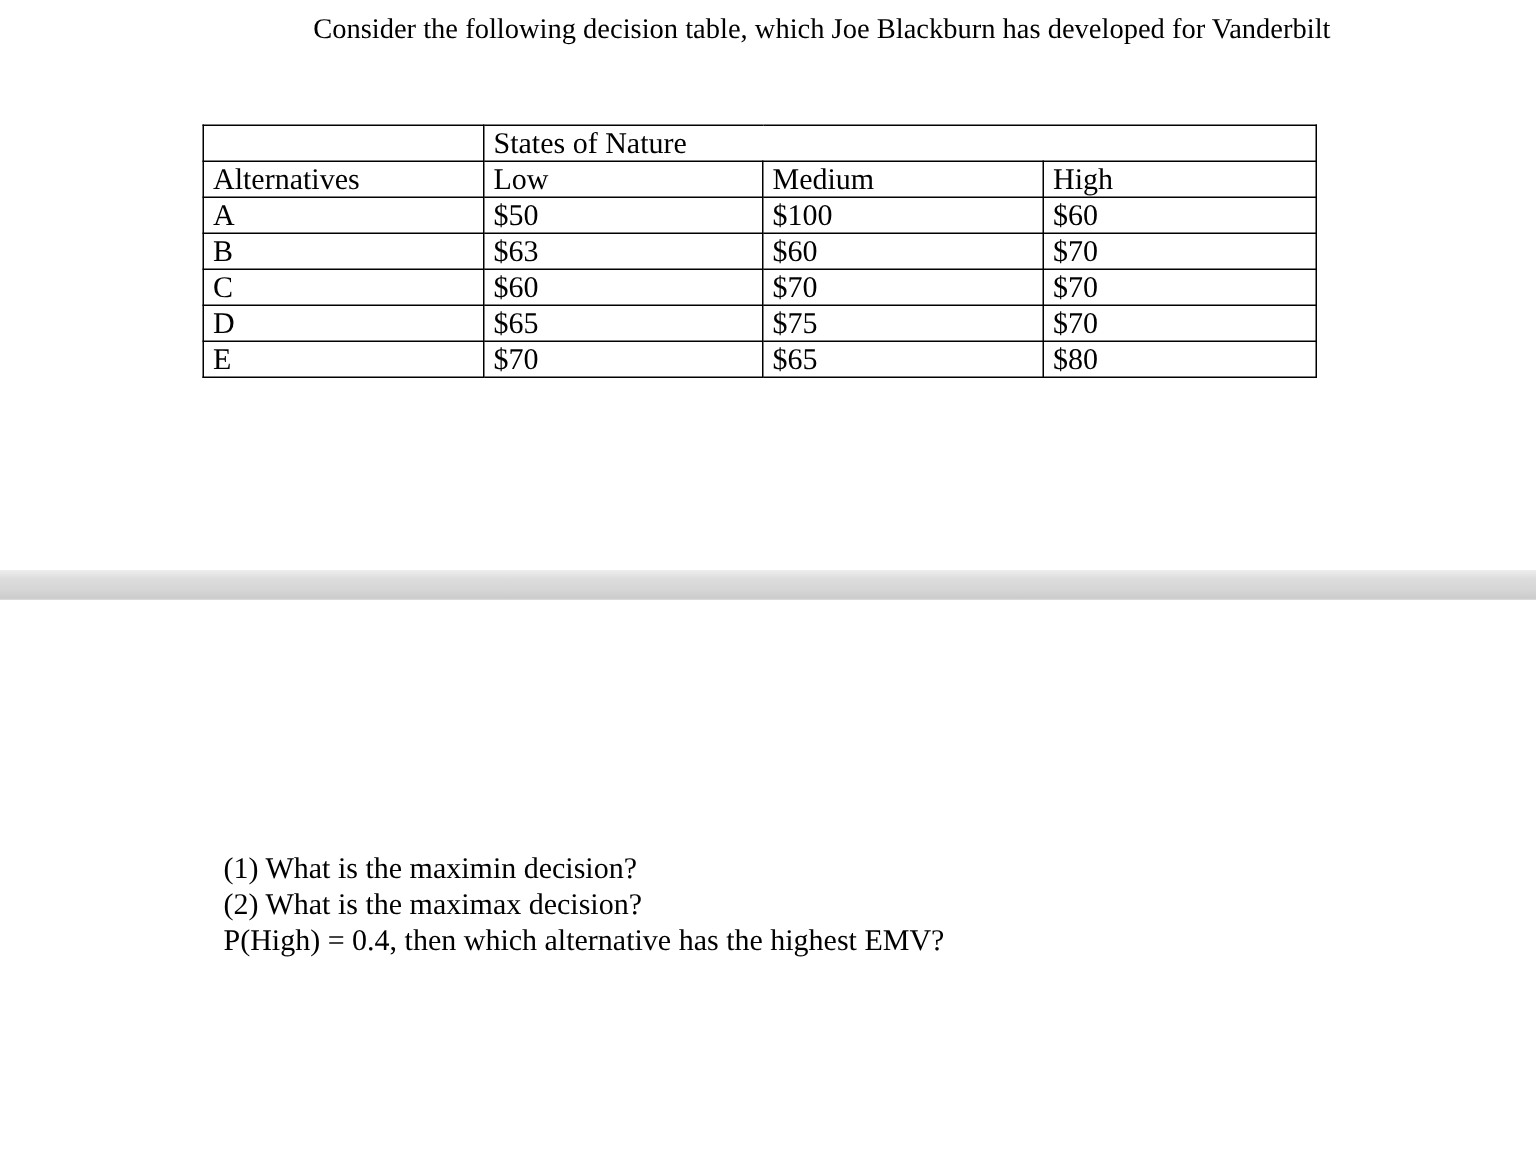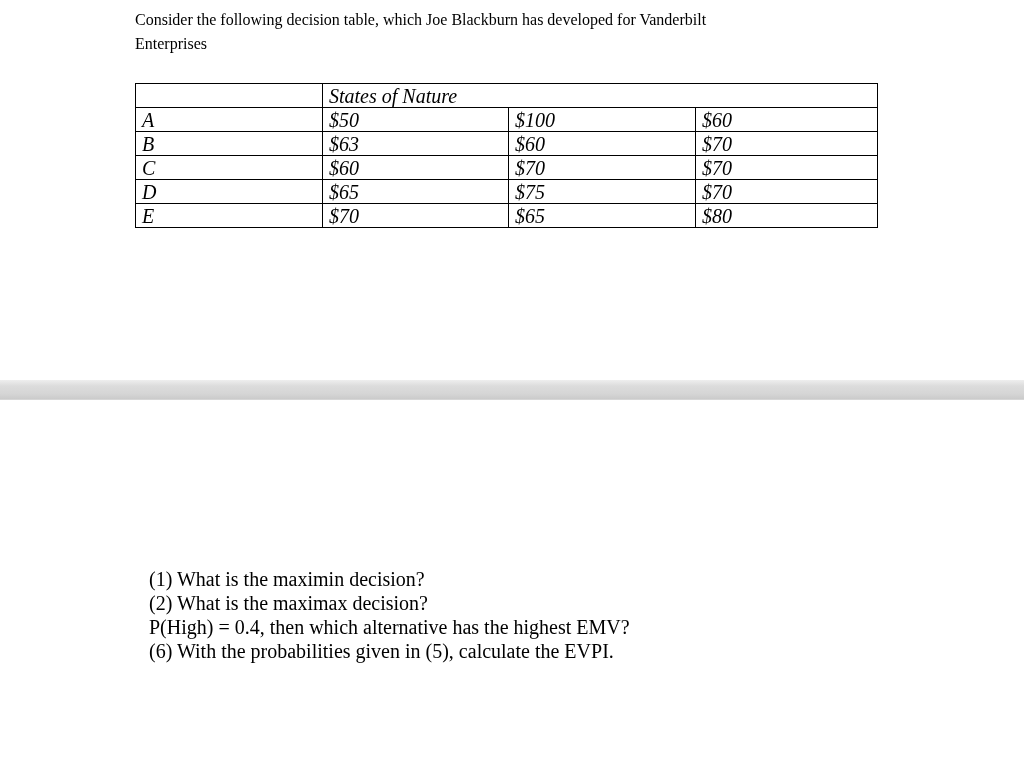--- a/index.html
+++ b/index.html
@@ -16,34 +16,34 @@
     color: #000000;
     -webkit-font-smoothing: antialiased;
   }
 
   
   .intro {
     position: absolute;
     left: 135px;
     top: 8px;
     width: 752px;
-    font-size: 16px;
+    font-size: 19px;
     line-height: 24px;
+    text-align: right;
   }
 
   
   table.decision {
     position: absolute;
     left: 135px;
     top: 83px;
     border-collapse: collapse;
     table-layout: fixed;
     font-size: 20px;
     line-height: 22px;
-    font-style: italic;
   }
   table.decision td {
     border: 1.5px solid #000000;
     height: 23px;
     padding: 0 4px 0 6px;
     vertical-align: middle;
     white-space: nowrap;
     overflow: hidden;
   }
 
@@ -77,34 +77,39 @@
     white-space: nowrap;
     text-align: justify;
     text-align-last: justify;
   }
 </style>
 </head>
 <body>
 
 <div class="intro">
   <div class="intro-line">Consider the following decision table, which Joe Blackburn has developed for Vanderbilt</div>
-  <div class="intro-line">Enterprises</div>
 </div>
 
 <table class="decision">
   <colgroup>
     <col style="width:187px">
     <col style="width:186px">
     <col style="width:187px">
     <col style="width:182px">
   </colgroup>
   <tbody>
     <tr>
       <td></td>
       <td colspan="3">States of Nature</td>
+    </tr>
+    <tr>
+      <td>Alternatives</td>
+      <td>Low</td>
+      <td>Medium</td>
+      <td>High</td>
     </tr>
     <tr>
       <td>A</td>
       <td>$50</td>
       <td>$100</td>
       <td>$60</td>
     </tr>
     <tr>
       <td>B</td>
       <td>$63</td>
@@ -131,14 +136,13 @@
     </tr>
   </tbody>
 </table>
 
 <div class="divider-band"></div>
 
 <div class="questions">
   <div class="q-line">(1) What is the maximin decision?</div>
   <div class="q-line">(2) What is the maximax decision?</div>
   <div class="q-line">P(High) = 0.4, then which alternative has the highest EMV?</div>
-  <div class="q-line">(6) With the probabilities given in (5), calculate the EVPI.</div>
 </div>
 
 </body></html>

